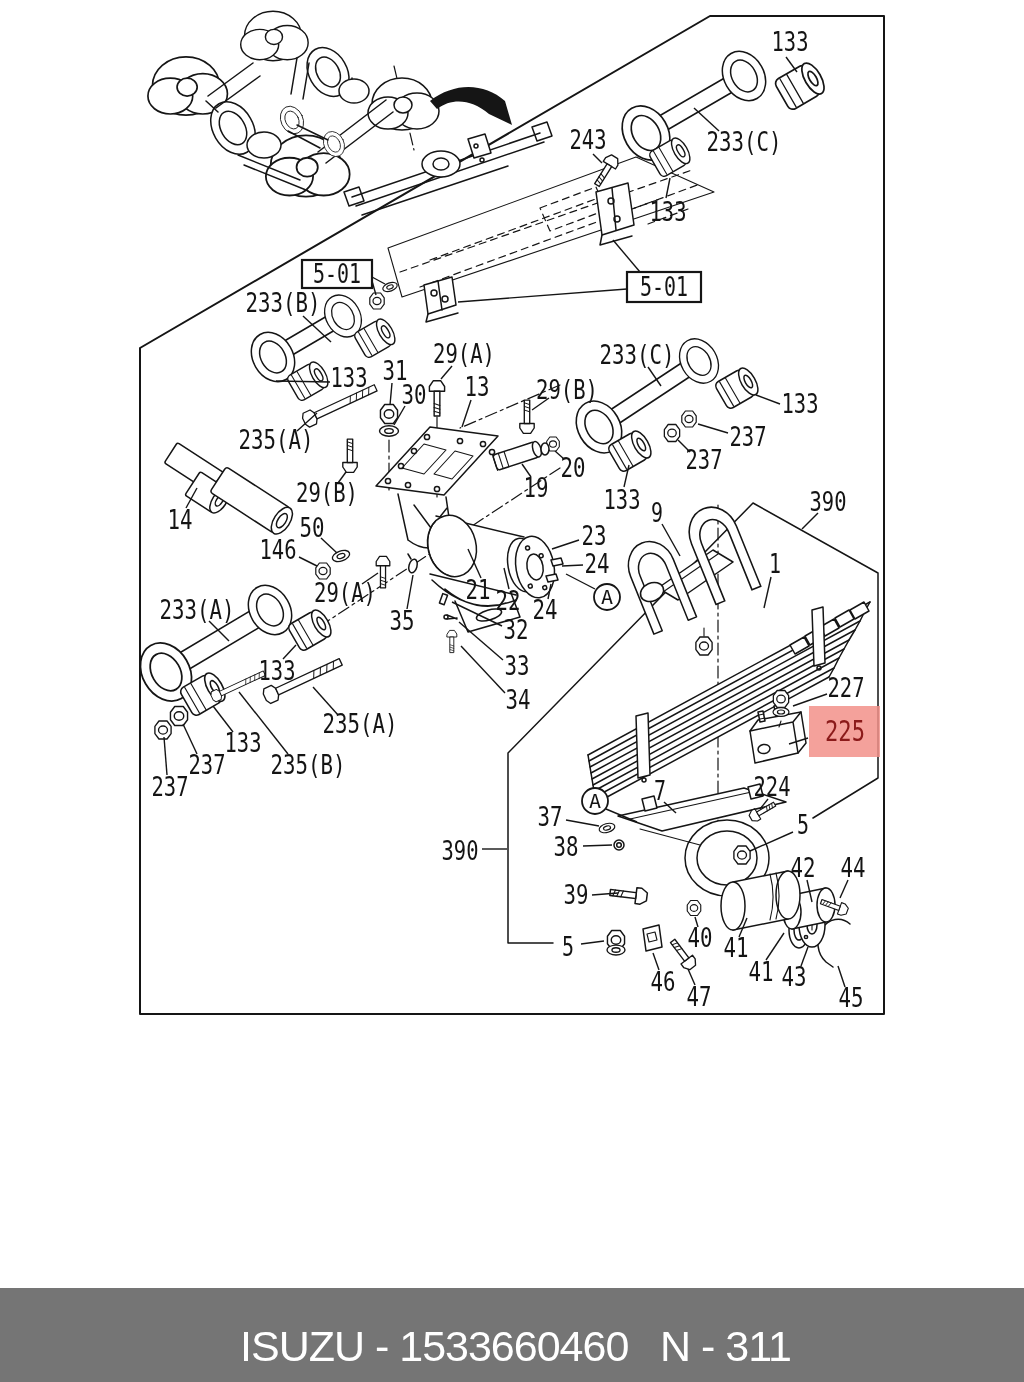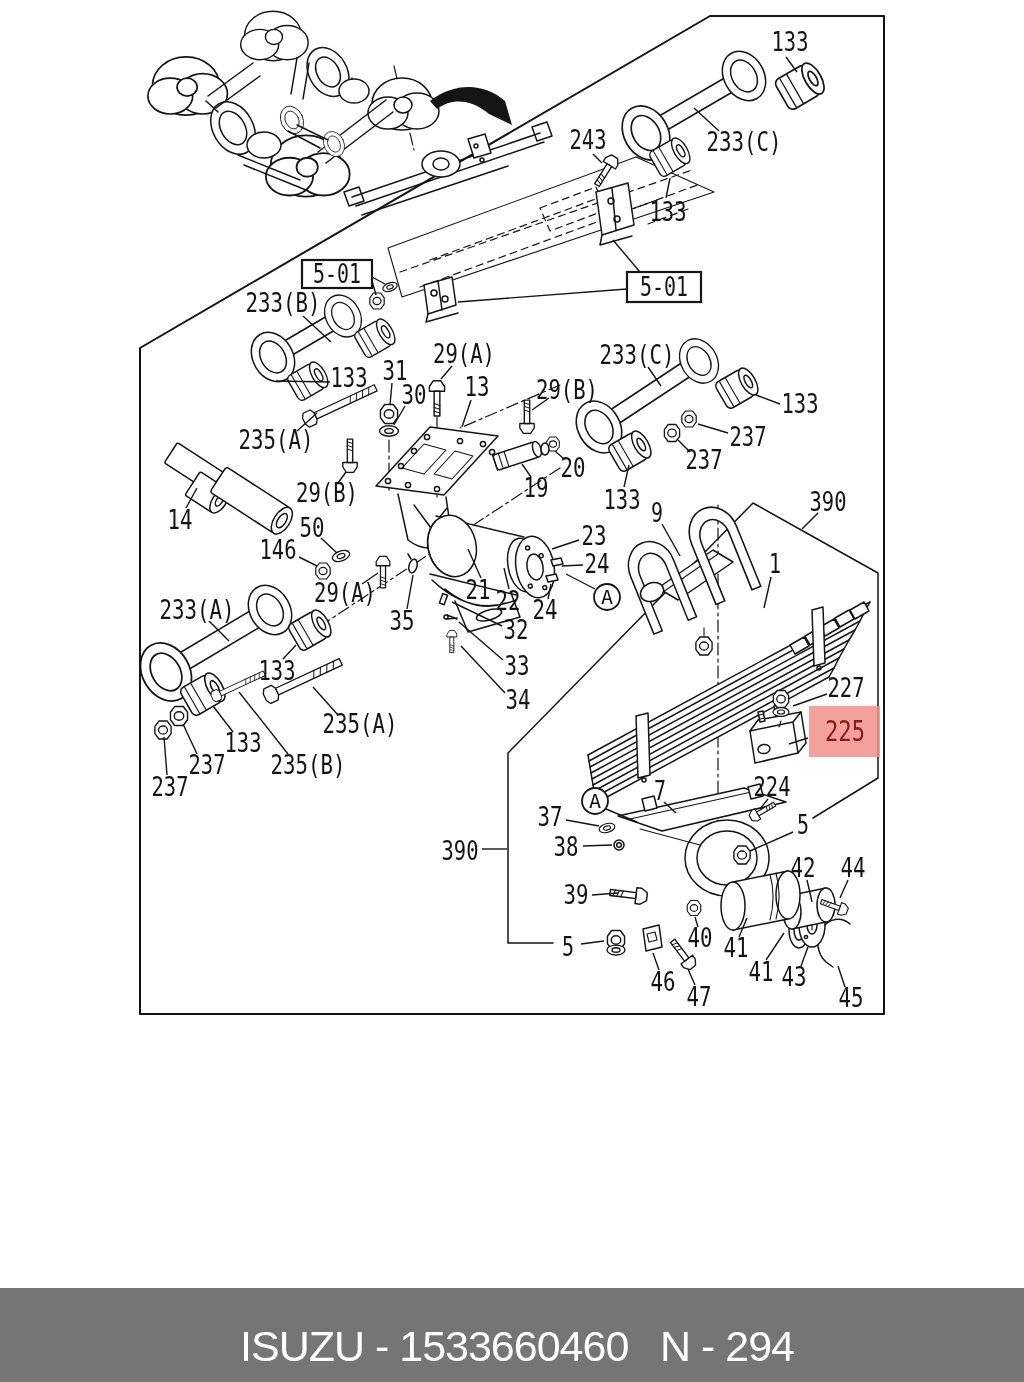--- a/index.html
+++ b/index.html
@@ -489,14 +489,14 @@
         <line x1="659" y1="970" x2="653" y2="953" class="ldr"></line>
         <text x="663" y="982" dy="9" class="lbl" textLength="25" lengthAdjust="spacingAndGlyphs">46</text>
         <line x1="695" y1="985" x2="688" y2="969" class="ldr"></line>
         <text x="699" y="997" dy="9" class="lbl" textLength="25" lengthAdjust="spacingAndGlyphs">47</text>
       </g>
 </svg>
 </div>
 
 <div class="footer" style="background: rgb(117, 117, 117); color: rgb(255, 255, 255);">
   <span class="f-left">ISUZU - 1533660460</span>
-  <span class="f-right">N - 294</span>
+  <span class="f-right">N - 311</span>
 </div>
 
 </body></html>

